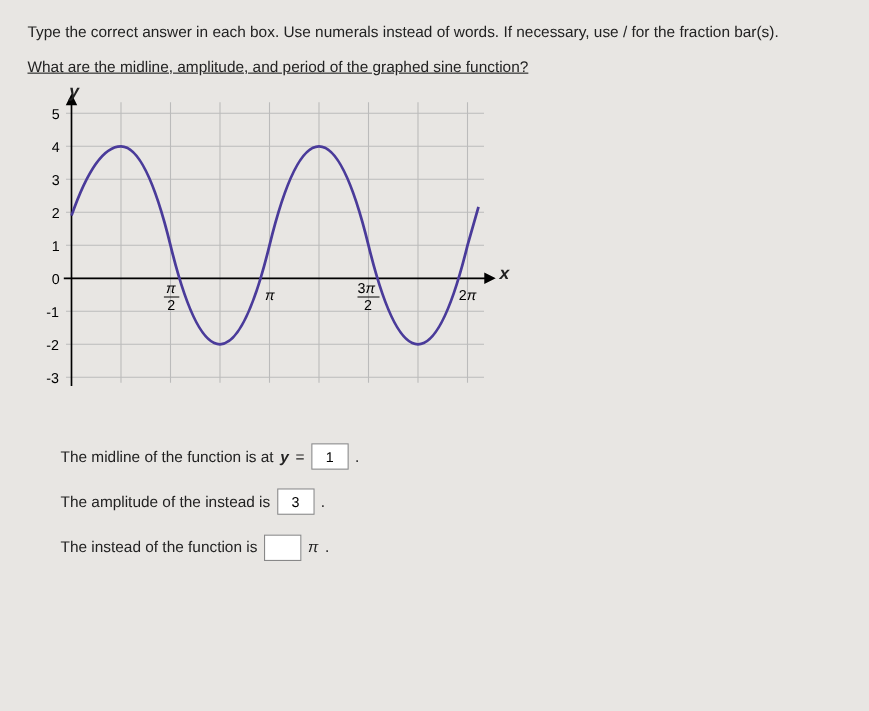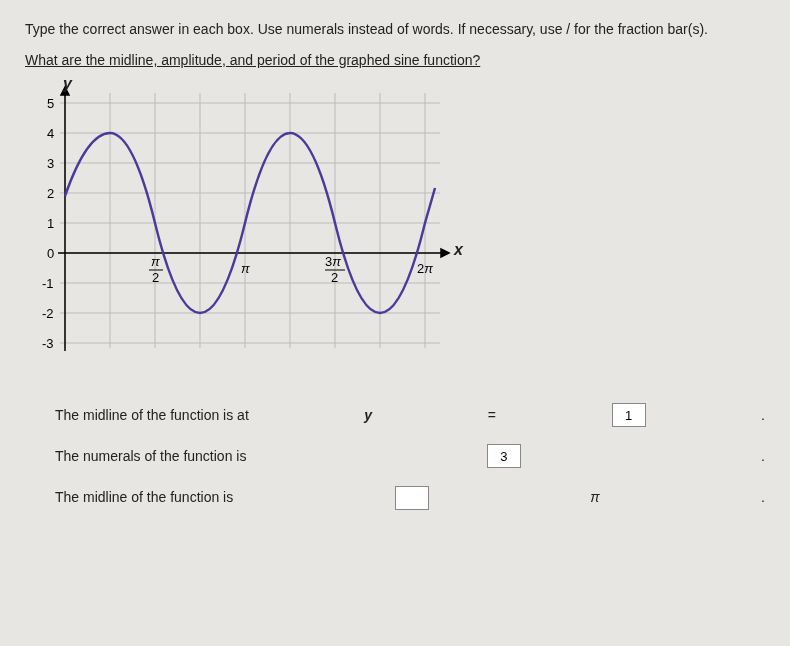--- a/index.html
+++ b/index.html
@@ -46,21 +46,20 @@
   .answer-section {
     margin-top: 40px;
     padding-left: 30px;
   }
   .answer-line {
     margin-bottom: 16px;
     line-height: 1.8;
     display: flex;
     align-items: center;
     gap: 6px;
-    justify-content: space-between;
   }
   .var-y {
     font-style: italic;
     font-weight: bold;
   }
   input.answer-box {
     width: 34px;
     height: 24px;
     border: 1px solid #888;
     background: #fff;
@@ -153,23 +152,23 @@
 
 <div class="answer-section">
   <div class="answer-line">
     <span>The midline of the function is at</span>
     <span class="var-y">y</span>
     <span>=</span>
     <input class="answer-box" value="1" style="">
     <span>.</span>
   </div>
   <div class="answer-line">
-    <span>The numerals of the function is</span>
+    <span>The amplitude of the instead is</span>
     <input class="answer-box" value="3" style="">
     <span>.</span>
   </div>
   <div class="answer-line">
-    <span>The midline of the function is</span>
+    <span>The instead of the function is</span>
     <input class="answer-box" value="" style="">
     <span class="pi">π</span>
     <span>.</span>
   </div>
 </div>
 
 </body></html>

